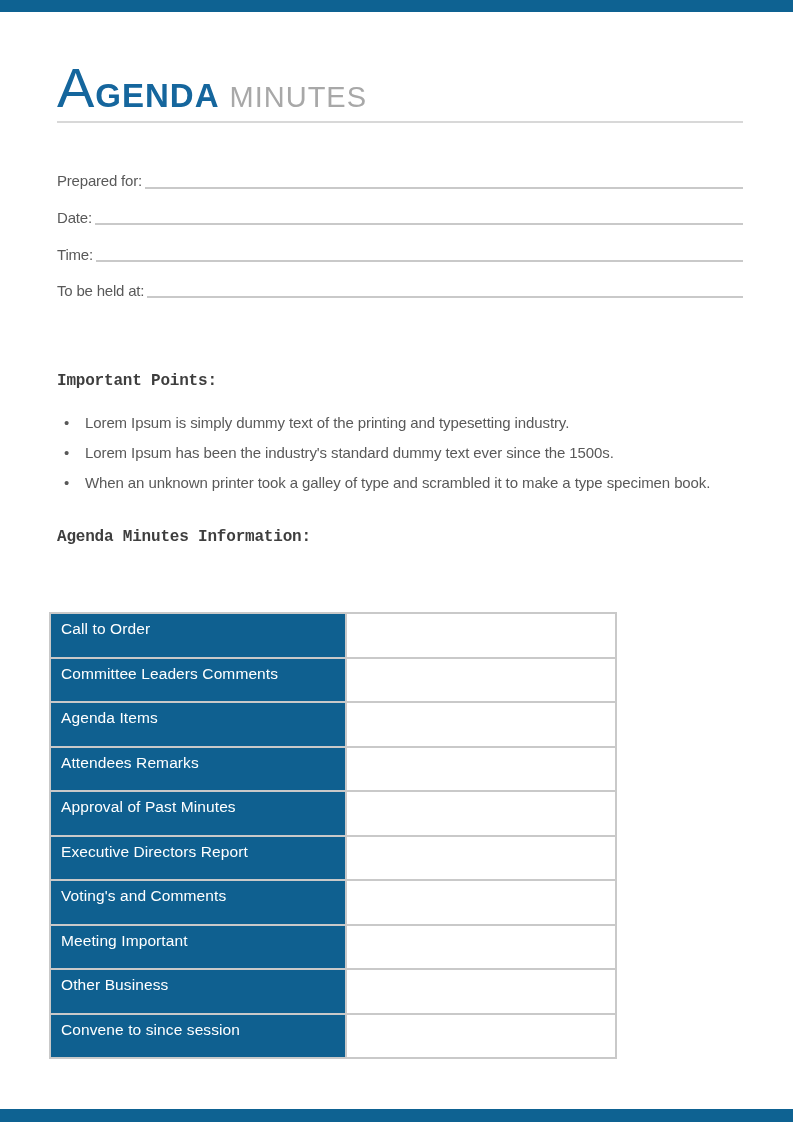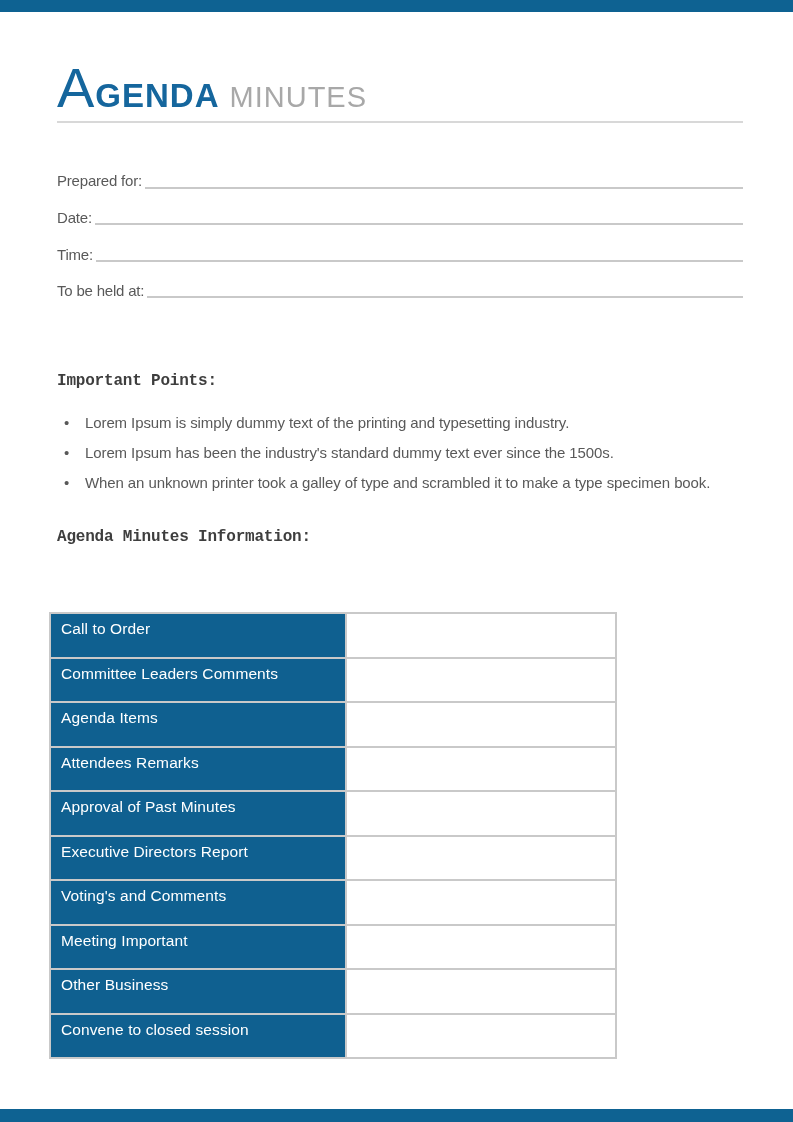--- a/index.html
+++ b/index.html
@@ -131,21 +131,21 @@
       </tr>
       <tr>
         <td class="cell-label">Meeting Important</td>
         <td class="cell-value"></td>
       </tr>
       <tr>
         <td class="cell-label">Other Business</td>
         <td class="cell-value"></td>
       </tr>
       <tr>
-        <td class="cell-label">Convene to closed session</td>
+        <td class="cell-label">Convene to since session</td>
         <td class="cell-value"></td>
       </tr>
     </tbody>
   </table>
 
   <div class="bar bottom"></div>
 
 </div>
 
 </body></html>

